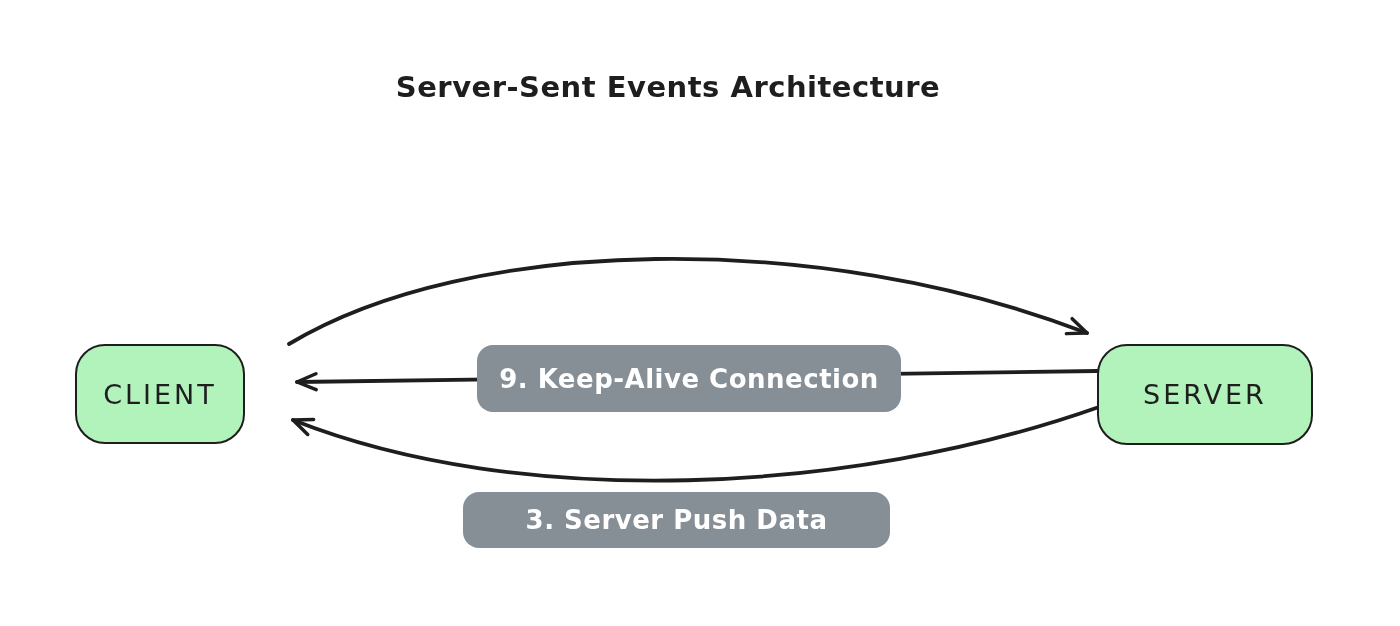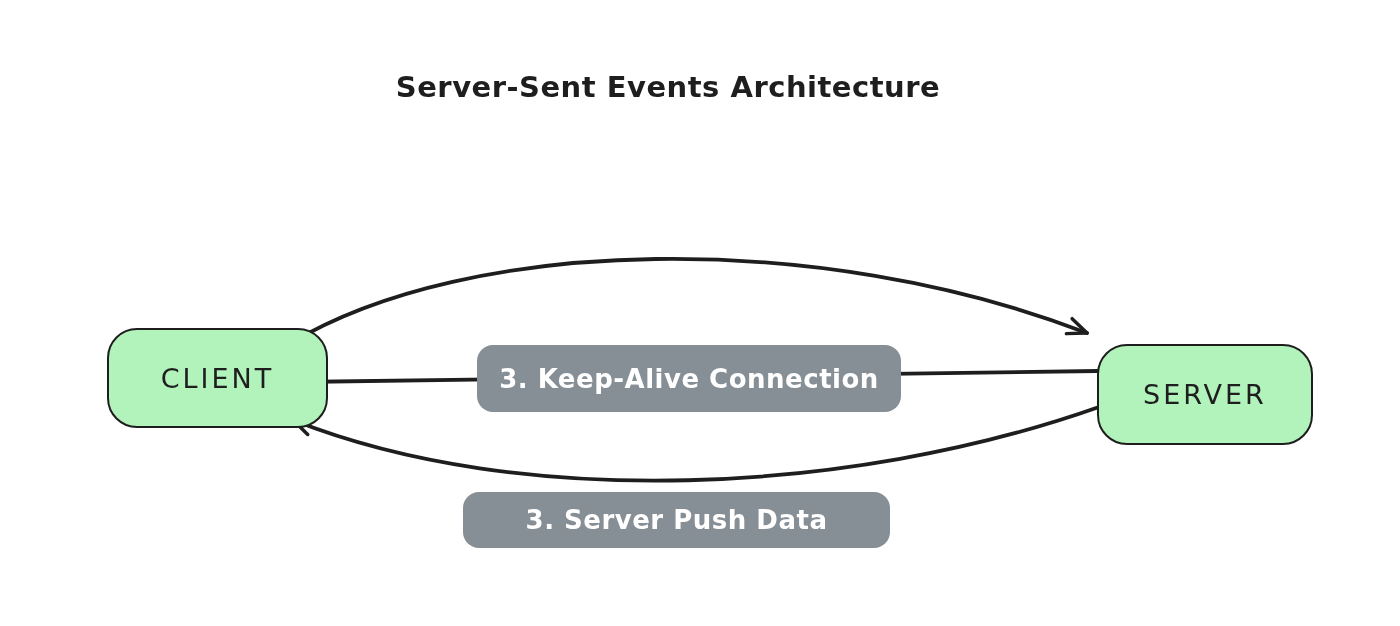--- a/index.html
+++ b/index.html
@@ -53,21 +53,21 @@
     align-items: center;
     justify-content: center;
     background: var(--node-fill, #b2f2bb);
     border: 2.5px solid var(--node-stroke, #1e1e1e);
     border-radius: 30px;
     font-size: 27px;
     font-weight: 500;
     letter-spacing: 3px;
     color: var(--node-stroke, #1e1e1e);
   }
-  .node-client { left: 75px;   top: 328px; width: 221px; height: 100px; margin-left: 32px; }
+  .node-client { left: 75px;   top: 344px; width: 170px; height: 100px; }
   .node-server { left: 1097px; top: 316px; width: 216px; height: 101px; margin-top: 28px; }
 
   .step {
     position: absolute;
     display: flex;
     align-items: center;
     justify-content: center;
     background: var(--label-fill, #868e96);
     color: var(--label-text, #ffffff);
     border-radius: 16px;
@@ -103,17 +103,17 @@
 
   <div class="node node-client">
     <span>CLIENT</span>
   </div>
 
   <div class="node node-server">
     <span>SERVER</span>
   </div>
 
 
-  <div class="step step-2">3. Keep-Alive Connection</div>
+  <div class="step step-2">9. Keep-Alive Connection</div>
 
   <div class="step step-3">3. Server Push Data</div>
 
 </div>
 
 </body></html>

